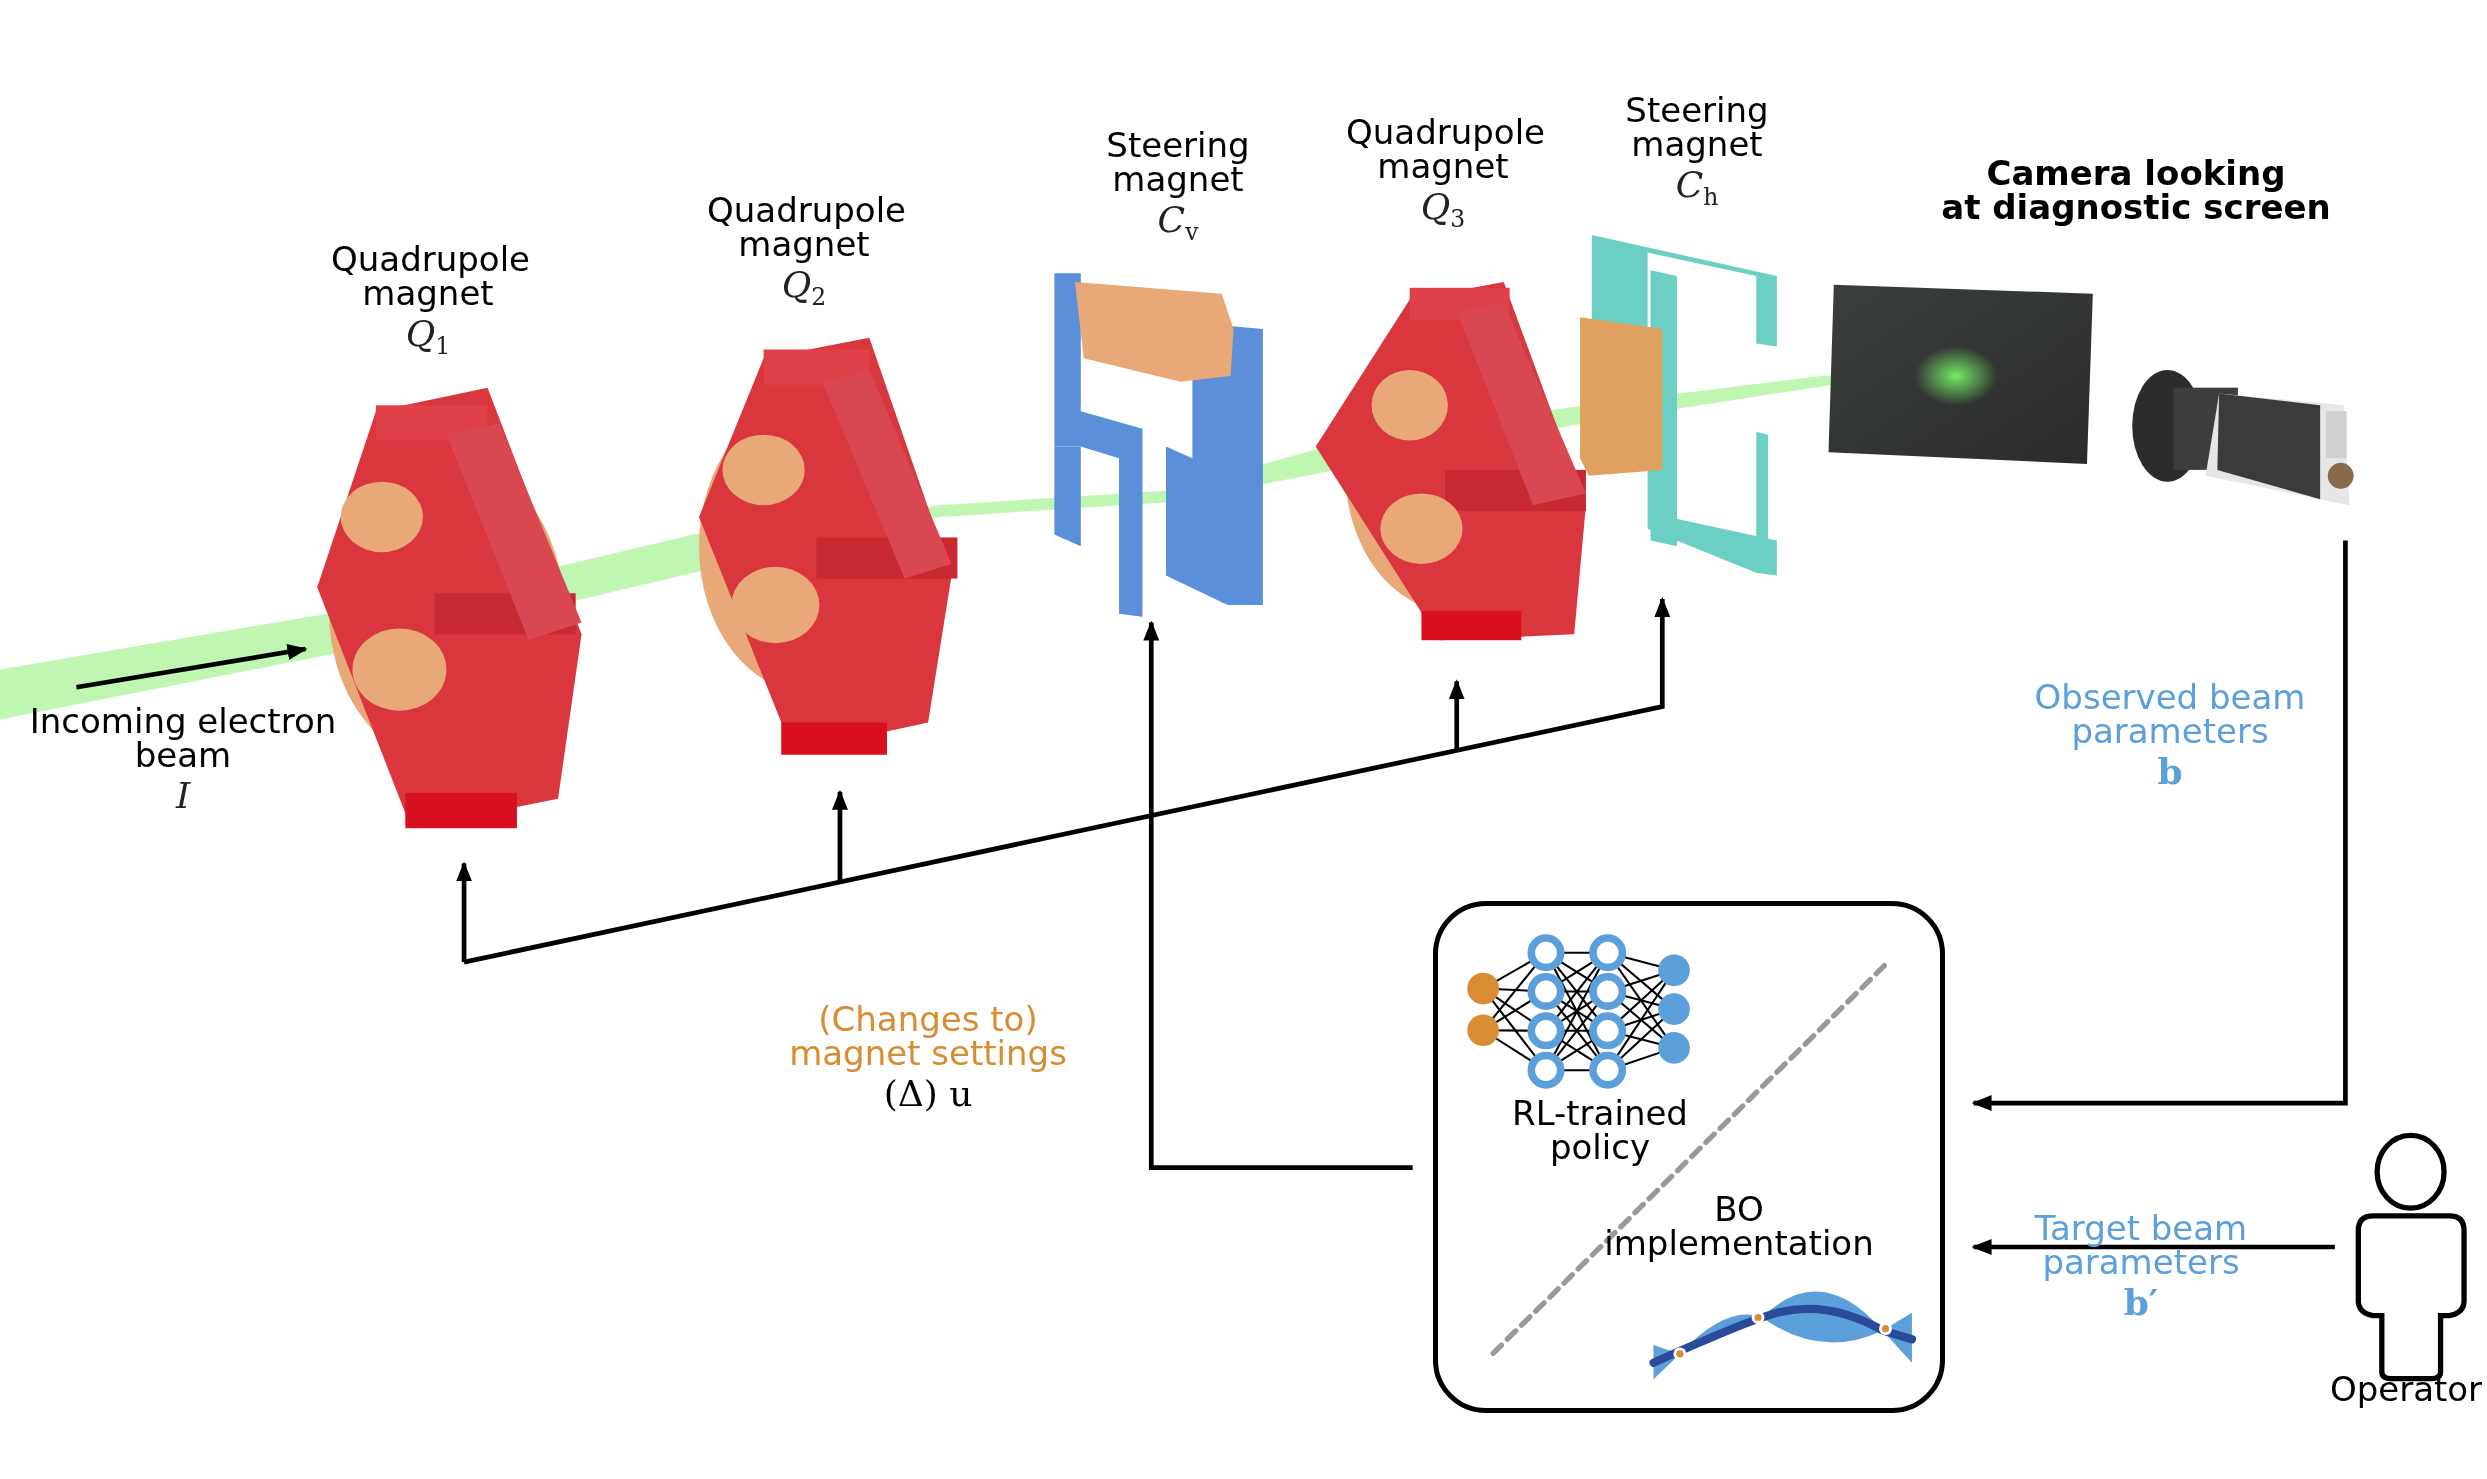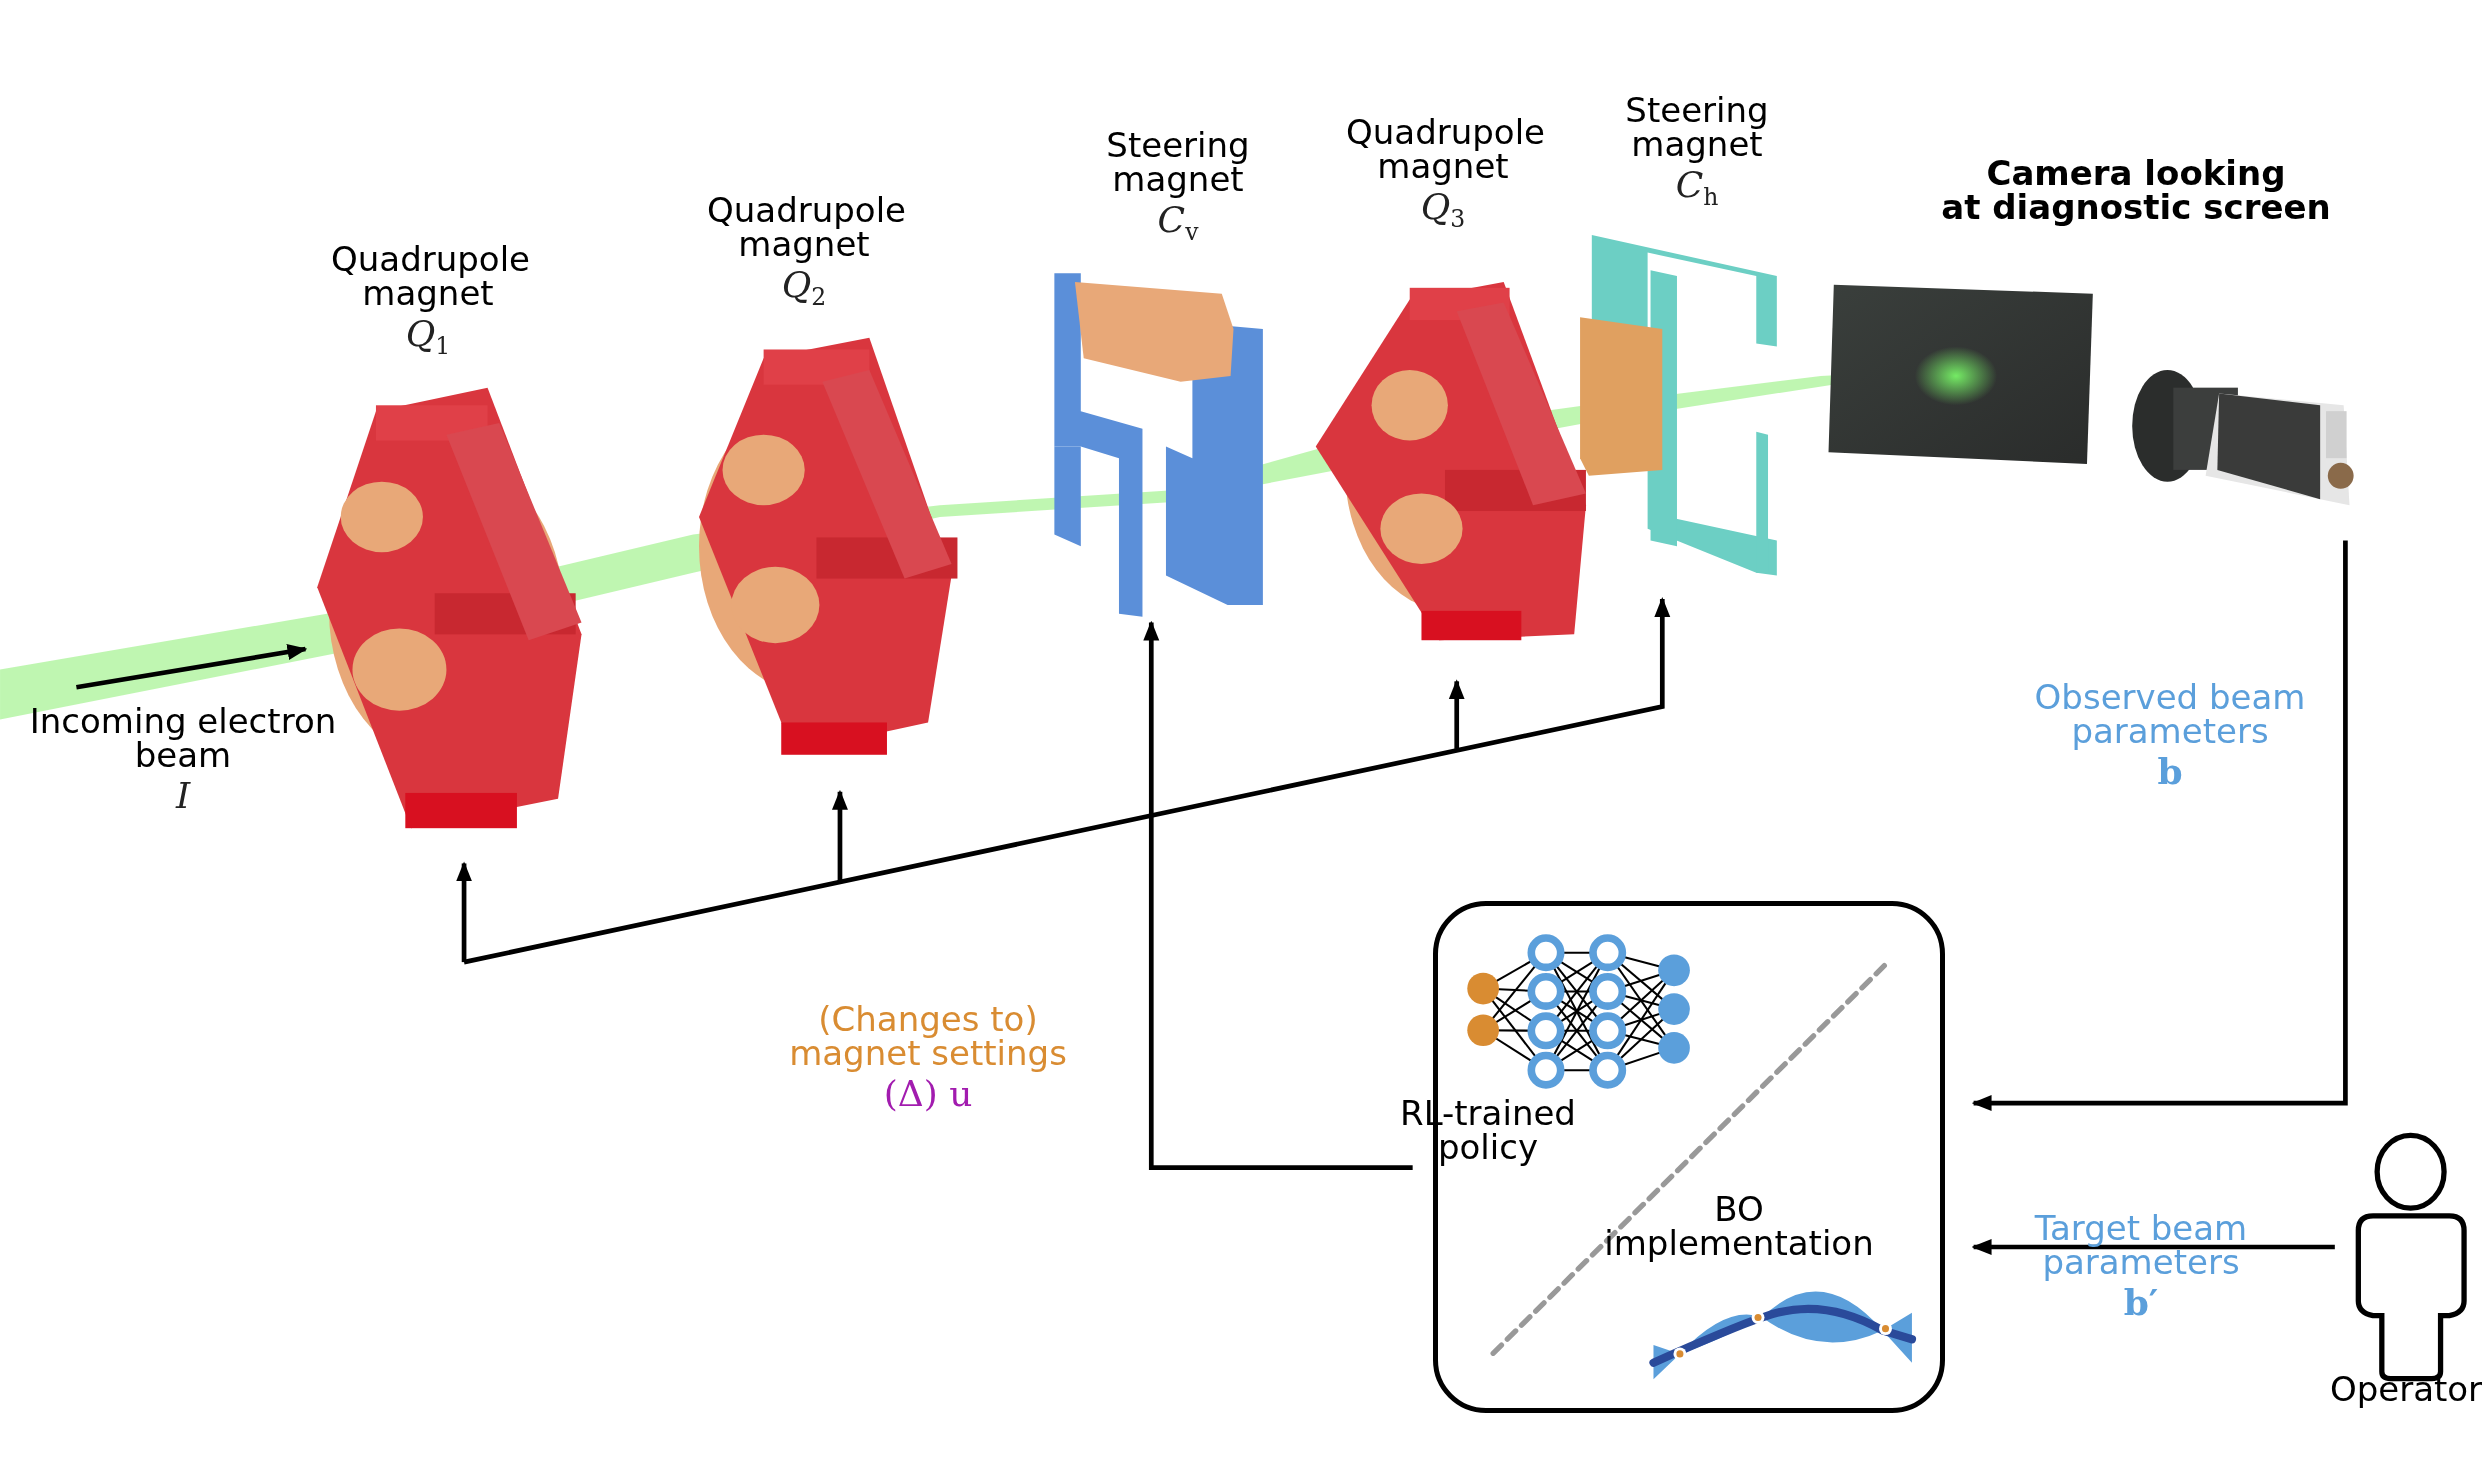--- a/index.html
+++ b/index.html
@@ -2,21 +2,21 @@
 <html style="font-size:9.4px"><head>
 <meta charset="utf-8">
 <style>
   html, body { margin: 0; padding: 0; background: #ffffff; }
   body { width: 2487px; height: 1479px; position: relative; overflow: hidden; font-family: "DejaVu Sans", sans-serif; }
   svg#scene { position: absolute; left: 0; top: 0; }
   .lbl { position: absolute; text-align: center; font-family: "DejaVu Sans", sans-serif; font-size: 34px; line-height: 34px; color: #000; white-space: nowrap; transform: translateX(-50%); }
   .sym { display: block; font-family: "DejaVu Serif", serif; font-style: italic; font-size: 36px; line-height: 47px; color: #222; }
   .sym sub { font-style: normal; font-size: 23.5px; }
   .orange { color: #D98C32; }
-  .orange .sym { color: #a21caf; font-style: normal; }
+  .orange .sym { color: #000000; font-style: normal; }
   .blue { color: #5B9FDB; }
   .blue .sym { color: #5B9FDB; font-style: normal; font-weight: bold; }
   .box { position: absolute; left: 1433px; top: 901px; width: 512px; height: 512px; border: 5.3px solid #000; border-radius: 53px; box-sizing: border-box; }
 </style>
 </head>
 <body>
 
 <svg id="scene" width="2487" height="1479" viewBox="0 0 4234 2518" xmlns="http://www.w3.org/2000/svg">
   <defs>
     <marker id="ah" markerWidth="10" markerHeight="10" refX="8" refY="5" orient="auto" markerUnits="userSpaceOnUse" viewBox="0 0 10 10">
@@ -237,21 +237,21 @@
 </div>
 
 <div class="lbl blue" style="left:2141px; top:1211px;">
   <div>Target beam</div>
   <div>parameters</div>
   <span class="sym">b′</span>
 </div>
 
 <div class="lbl" style="left:2406px; top:1372px;">Operator</div>
 
-<div class="lbl" style="left:1488px; top:1096px;">
+<div class="lbl" style="left:1600px; top:1096px;">
   <div>RL-trained</div>
   <div>policy</div>
 </div>
 <div class="lbl" style="left:1739px; top:1192px;">
   <div>BO</div>
   <div>implementation</div>
 </div>
 
 
 </body></html>

